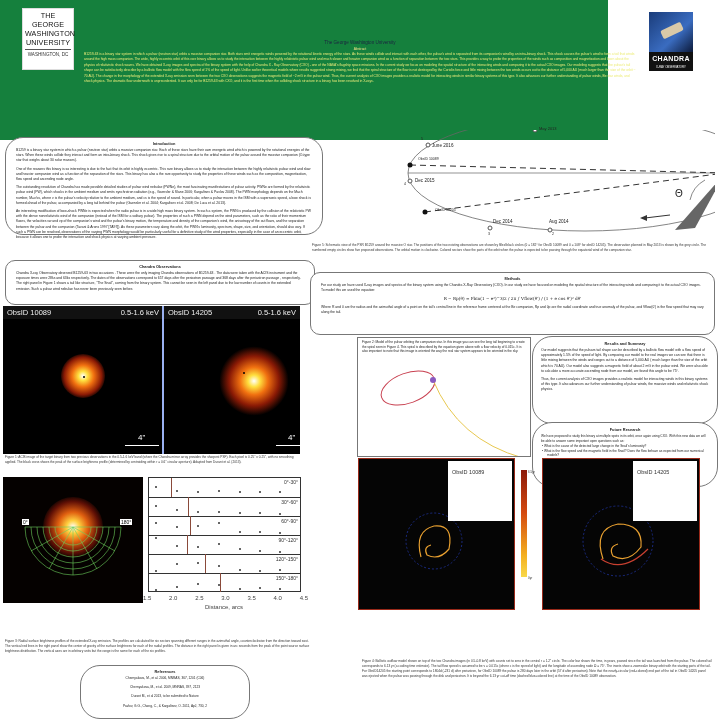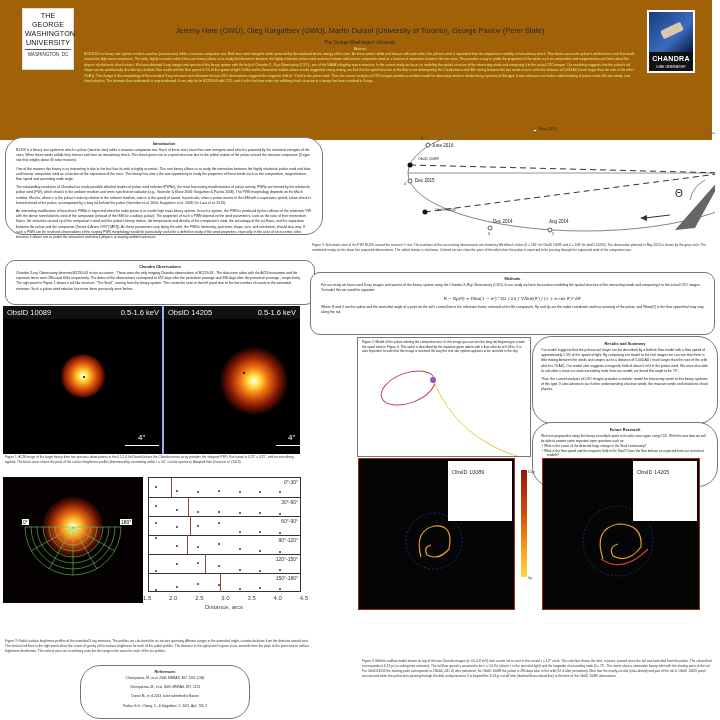--- a/index.html
+++ b/index.html
@@ -1,17 +1,17 @@
 <!DOCTYPE html>
 <html><head>
 <meta charset="utf-8">
 <style>
   * { box-sizing: border-box; margin: 0; padding: 0; }
   body { width: 720px; height: 720px; background: #ffffff; font-family: "Liberation Sans", sans-serif; position: relative; overflow: hidden; color: #222; }
-  .header { position: absolute; left: 0; top: 0; width: 712px; height: 140px; background: #a16207; padding-left: 8px; }
+  .header { position: absolute; left: 0; top: 0; width: 608px; height: 140px; background: #15803d; padding-left: 8px; }
   .gwu-logo { position: absolute; left: 22px; top: 8px; width: 52px; height: 62px; background: #fff; border: 1px solid #ddd; padding: 2px 2px; text-align: center; }
   .gwu-logo .l1 { font-size: 7.2px; line-height: 9px; color: #111; font-weight: normal; letter-spacing: 0.1px; }
   .gwu-logo .rule { height: 1px; background: #555; margin: 2px 0; }
   .gwu-logo .l2 { font-size: 4.6px; color: #333; }
   .title { position: absolute; left: 0; width: 720px; top: 2px; text-align: center; font-size: 17px; font-weight: bold; color: #f5e08a; text-shadow: 1px 1px 1px #5a4a20; }
   .authors { position: absolute; left: 0; width: 720px; top: 26px; text-align: center; font-size: 7.4px; color: #1b2540; }
   .affil { position: absolute; left: 0; width: 720px; top: 40px; text-align: center; font-size: 4.6px; color: #1b2540; }
   .abstract-title { position: absolute; left: 0; width: 720px; top: 47px; text-align: center; font-size: 3.4px; color: #f5e08a; }
   .abstract { position: absolute; left: 84px; width: 552px; top: 52px; font-size: 3.3px; line-height: 5.4px; color: #ecec7a; }
   .chandra-box { position: absolute; left: 647px; top: 10px; width: 48px; height: 63px; background: #111; border: 2px solid #fff; overflow: hidden; }
@@ -73,21 +73,20 @@
 <body>
 
 <div class="header">
   <div class="gwu-logo">
     <div class="l1">THE GEORGE</div>
     <div class="l1">WASHINGTON</div>
     <div class="l1">UNIVERSITY</div>
     <div class="rule"></div>
     <div class="l2">WASHINGTON, DC</div>
   </div>
-  <div class="authors">Jeremy Hare (GWU), Oleg Kargaltsev (GWU), Martin Durant (University of Toronto), George Pavlov (Penn State)</div>
   <div class="affil">The George Washington University</div>
   <div class="abstract-title">Abstract</div>
   <div class="abstract">B1259-63 is a binary star system in which a pulsar (neutron star) orbits a massive companion star. Both stars emit energetic winds powered by the rotational kinetic energy of the stars. As these winds collide and interact with each other, the pulsar's wind is separated from its companion's wind by an intra-binary shock. This shock causes the pulsar's wind to form a tail that winds around the high mass companion. The wide, highly eccentric orbit of this rare binary allows us to study the interaction between the highly relativistic pulsar wind and much slower and heavier companion wind as a function of separation between the two stars. This provides a way to probe the properties of the winds such as composition and magnetization and learn about the physics of relativistic shock waves. We have obtained X-ray images and spectra of the binary system with the help of Chandra X - Ray Observatory (CXO) - one of the NASA's flagship space missions. In the current study we focus on modeling the spatial structure of the interacting winds and comparing it to the actual CXO images. Our modeling suggests that the pulsar's tail shape can be satisfactorily describe by a ballistic flow model with the flow speed of 1% of the speed of light. Unlike earlier theoretical models where results suggested strong mixing, we find that the spiral structure of the flow is not destroyed by the Coriolis force and little mixing between the two winds occurs out to the distance of 5,000 AU (much larger than the size of the orbit ~ 70 AU). The change in the morphology of the extended X-ray emission seen between the two CXO observations suggests the magnetic field of ~2 mG in the pulsar wind. Thus, the current analysis of CXO images provides a realistic model for interacting winds in similar binary systems of this type. It also advances our further understanding of pulsar winds, Be star winds, and shock physics. The dramatic flow underneath is unprecedented. It can only be for B1259-63 with CXO, and it is the first time when the colliding shock structure in a binary has been resolved in X-rays.</div>
   <div class="chandra-box">
     <div class="img"></div>
     <div class="sat"></div>
     <div class="name">CHANDRA</div>
     <div class="sub">X-RAY OBSERVATORY</div>
   </div>
 </div>

